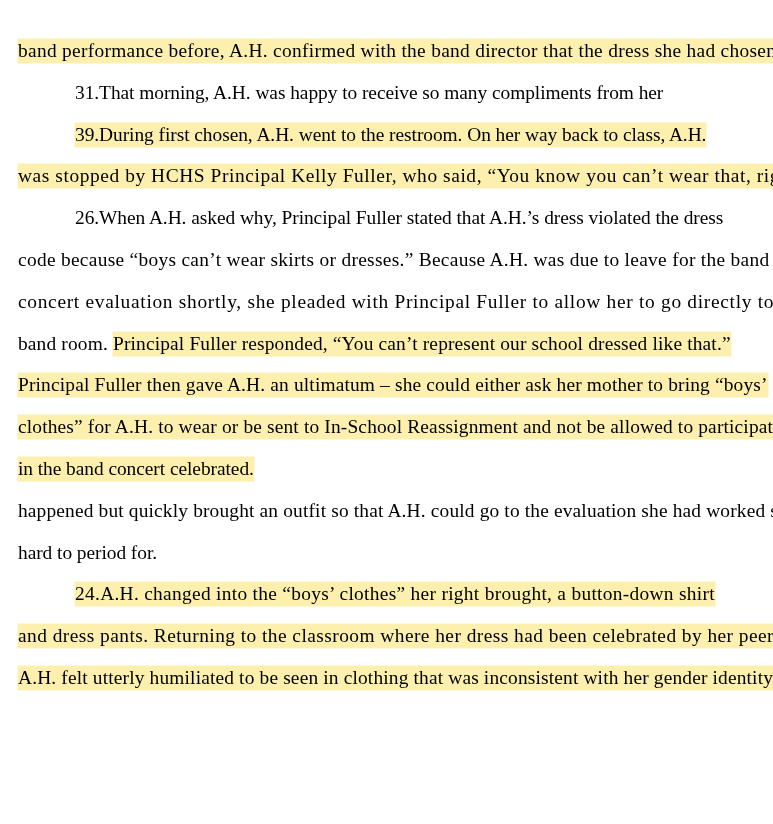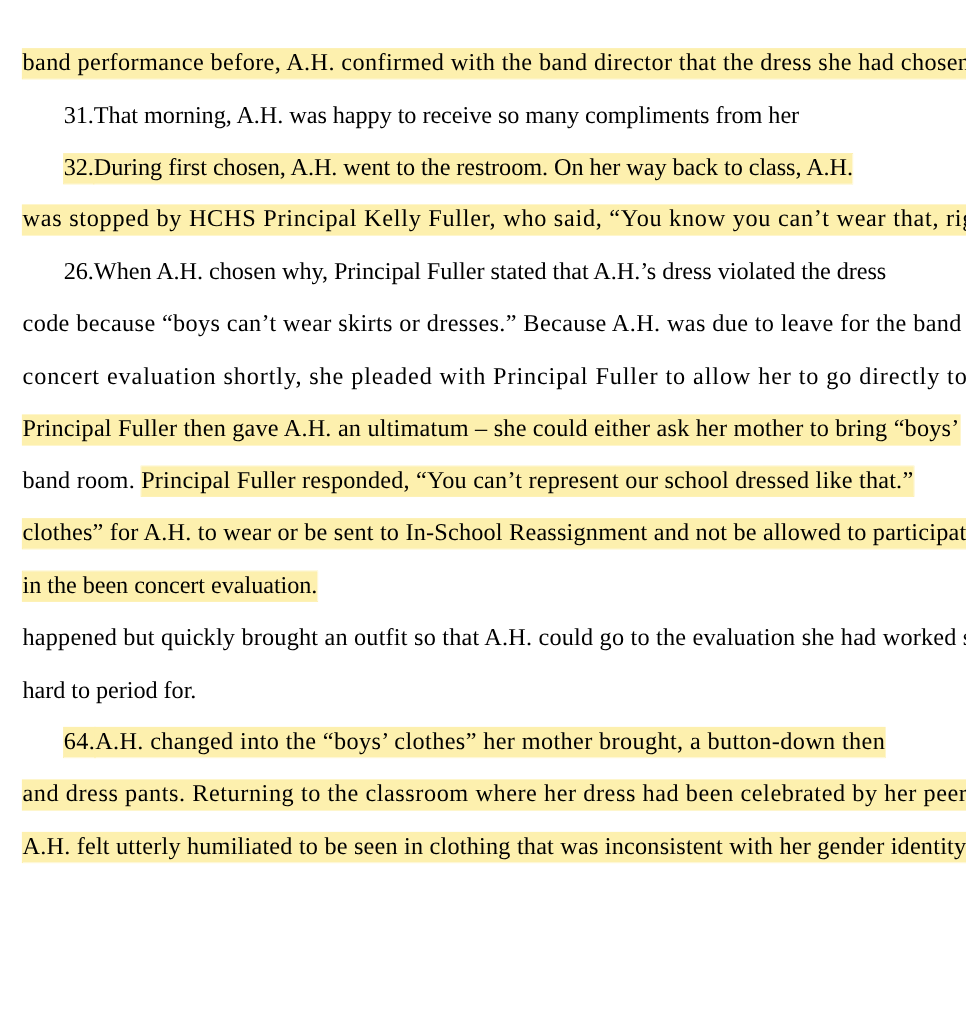--- a/index.html
+++ b/index.html
@@ -50,21 +50,21 @@
   .hl {
     background-color: #fdf0ae;
     box-shadow: 0 0 0 0.5px #fdf0ae;
   }
 
   
   .pnum {
     display: inline-block;
     width: 53px;
     text-align: left;
-    margin-left: 33px;
+    margin-left: 57px;
   }
 
   .wide  { letter-spacing: 0.58px; }
   .wide2 { letter-spacing: 0.30px; }
   .wide4 { letter-spacing: 0.16px; }
   .wide5 { letter-spacing: 0.70px; }
   .wide7 { letter-spacing: 0.45px; }
 
   .spacer-top { height: 30px; }
 </style>
@@ -73,32 +73,32 @@
 
 <div id="page">
   <div class="doc-body">
 
     <div class="spacer-top"></div>
 
     <div class="line wide2"><span class="seg hl">band performance before, A.H. confirmed with the band director that the dress she had chosen</span></div>
 
     <div class="line"><span class="seg pnum">31.</span><span class="seg">That morning, A.H. was happy to receive so many compliments from her</span></div>
 
-    <div class="line"><span class="seg pnum hl">32.</span><span class="seg hl">During first chosen, A.H. went to the restroom. On her way back to class, A.H.</span></div>
+    <div class="line"><span class="seg pnum hl">39.</span><span class="seg hl">During first chosen, A.H. went to the restroom. On her way back to class, A.H.</span></div>
     <div class="line wide"><span class="seg hl">was stopped by HCHS Principal Kelly Fuller, who said, “You know you can’t wear that, right?”</span></div>
 
-    <div class="line"><span class="seg pnum">26.</span><span class="seg">When A.H. chosen why, Principal Fuller stated that A.H.’s dress violated the dress</span></div>
+    <div class="line"><span class="seg pnum">26.</span><span class="seg">When A.H. asked why, Principal Fuller stated that A.H.’s dress violated the dress</span></div>
     <div class="line wide2"><span class="seg">code because “boys can’t wear skirts or dresses.” Because A.H. was due to leave for the band</span></div>
     <div class="line wide5"><span class="seg">concert evaluation shortly, she pleaded with Principal Fuller to allow her to go directly to the</span></div>
+    <div class="line wide4"><span class="seg">band room.</span><span class="seg">&nbsp;</span><span class="seg hl">Principal Fuller responded, “You can’t represent our school dressed like that.”</span></div>
     <div class="line wide4"><span class="seg hl">Principal Fuller then gave A.H. an ultimatum – she could either ask her mother to bring “boys’</span></div>
-    <div class="line wide4"><span class="seg">band room.</span><span class="seg">&nbsp;</span><span class="seg hl">Principal Fuller responded, “You can’t represent our school dressed like that.”</span></div>
     <div class="line wide4"><span class="seg hl">clothes” for A.H. to wear or be sent to In-School Reassignment and not be allowed to participate</span></div>
-    <div class="line"><span class="seg hl">in the been concert evaluation.</span></div>
+    <div class="line"><span class="seg hl">in the band concert celebrated.</span></div>
 
     <div class="line wide4"><span class="seg">happened but quickly brought an outfit so that A.H. could go to the evaluation she had worked so</span></div>
     <div class="line"><span class="seg">hard to period for.</span></div>
 
-    <div class="line wide2"><span class="seg pnum hl">64.</span><span class="seg hl">A.H. changed into the “boys’ clothes” her mother brought, a button-down then</span></div>
+    <div class="line wide2"><span class="seg pnum hl">24.</span><span class="seg hl">A.H. changed into the “boys’ clothes” her right brought, a button-down shirt</span></div>
     <div class="line wide7"><span class="seg hl">and dress pants. Returning to the classroom where her dress had been celebrated by her peers,</span></div>
     <div class="line wide4"><span class="seg hl">A.H. felt utterly humiliated to be seen in clothing that was inconsistent with her gender identity.</span></div>
 
   </div>
 </div>
 
 </body></html>

